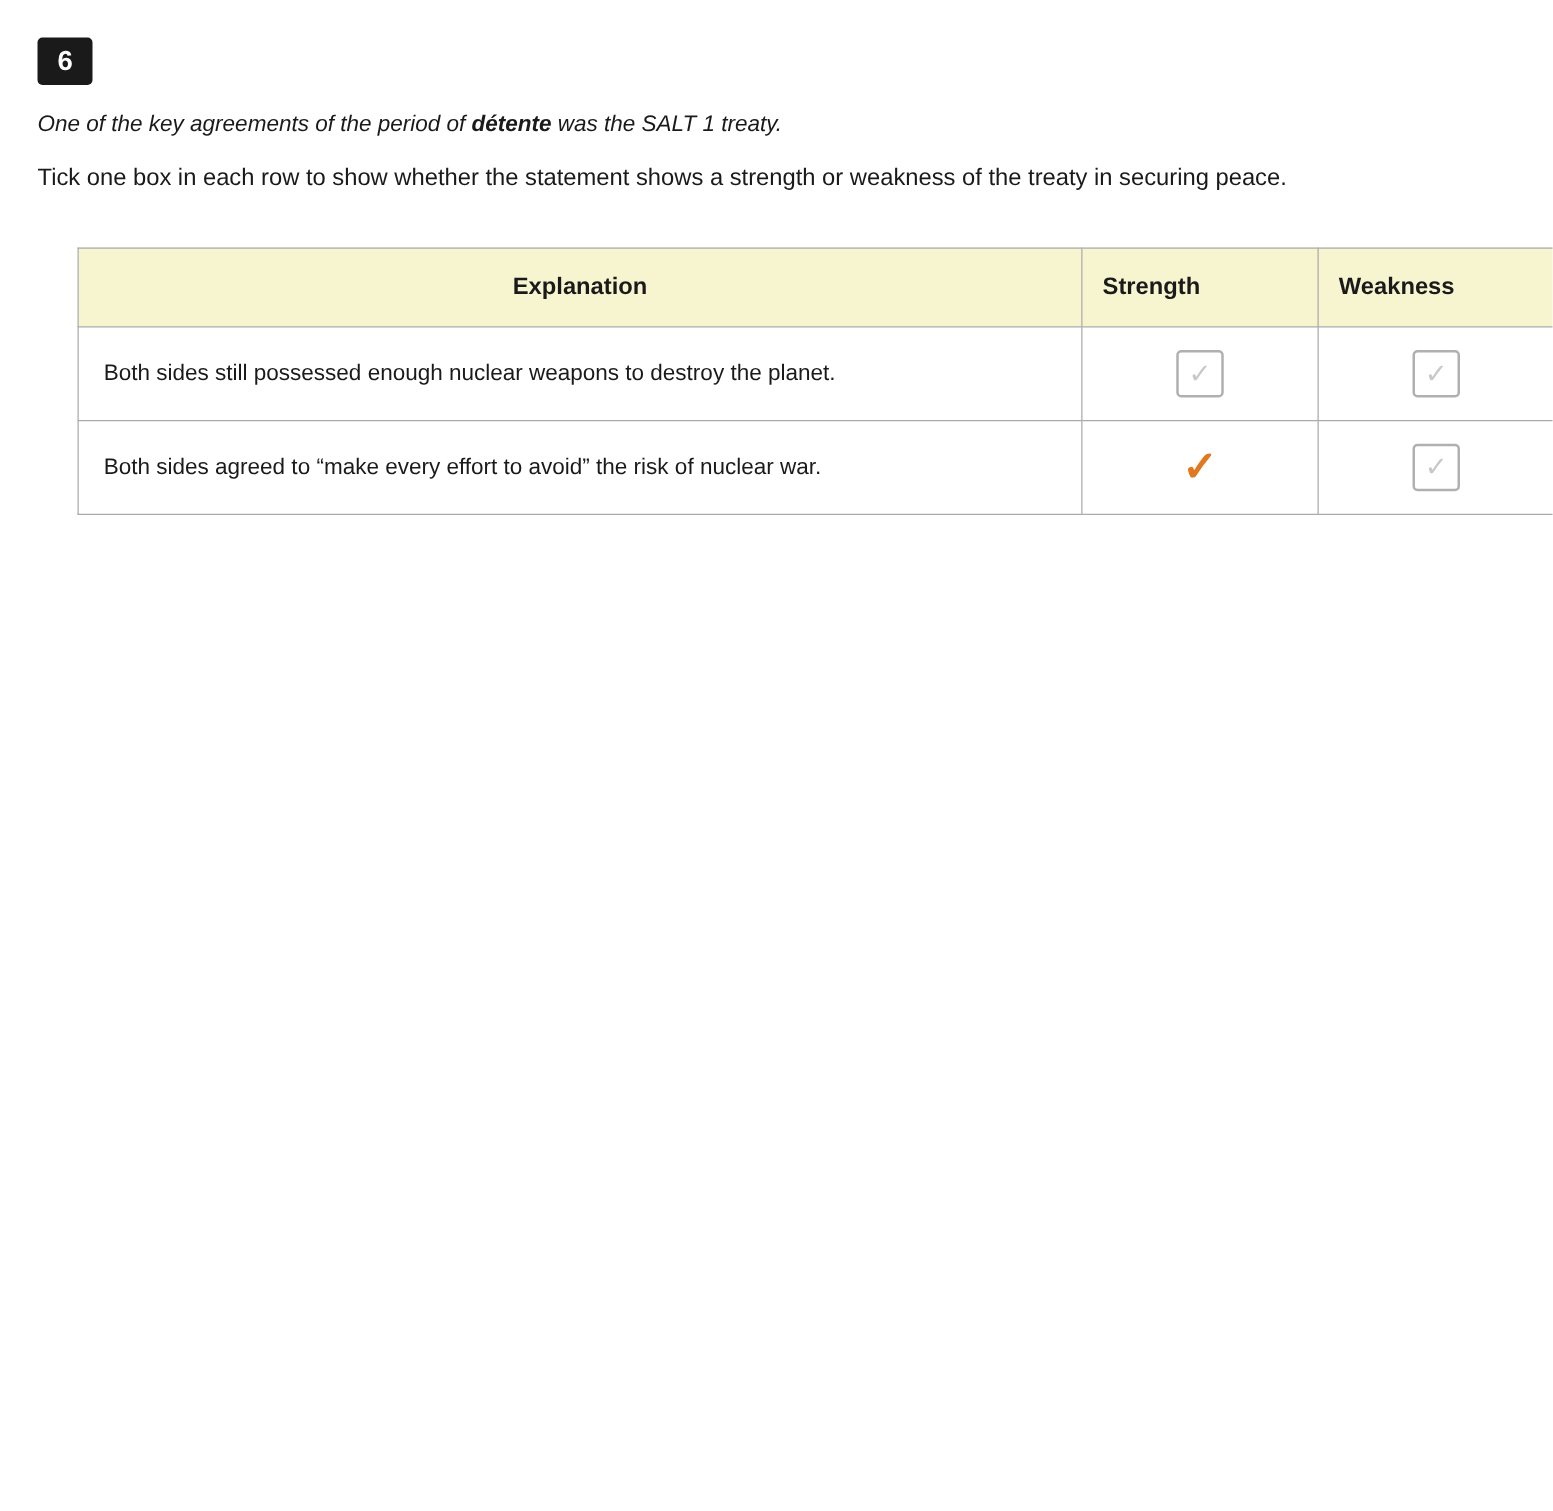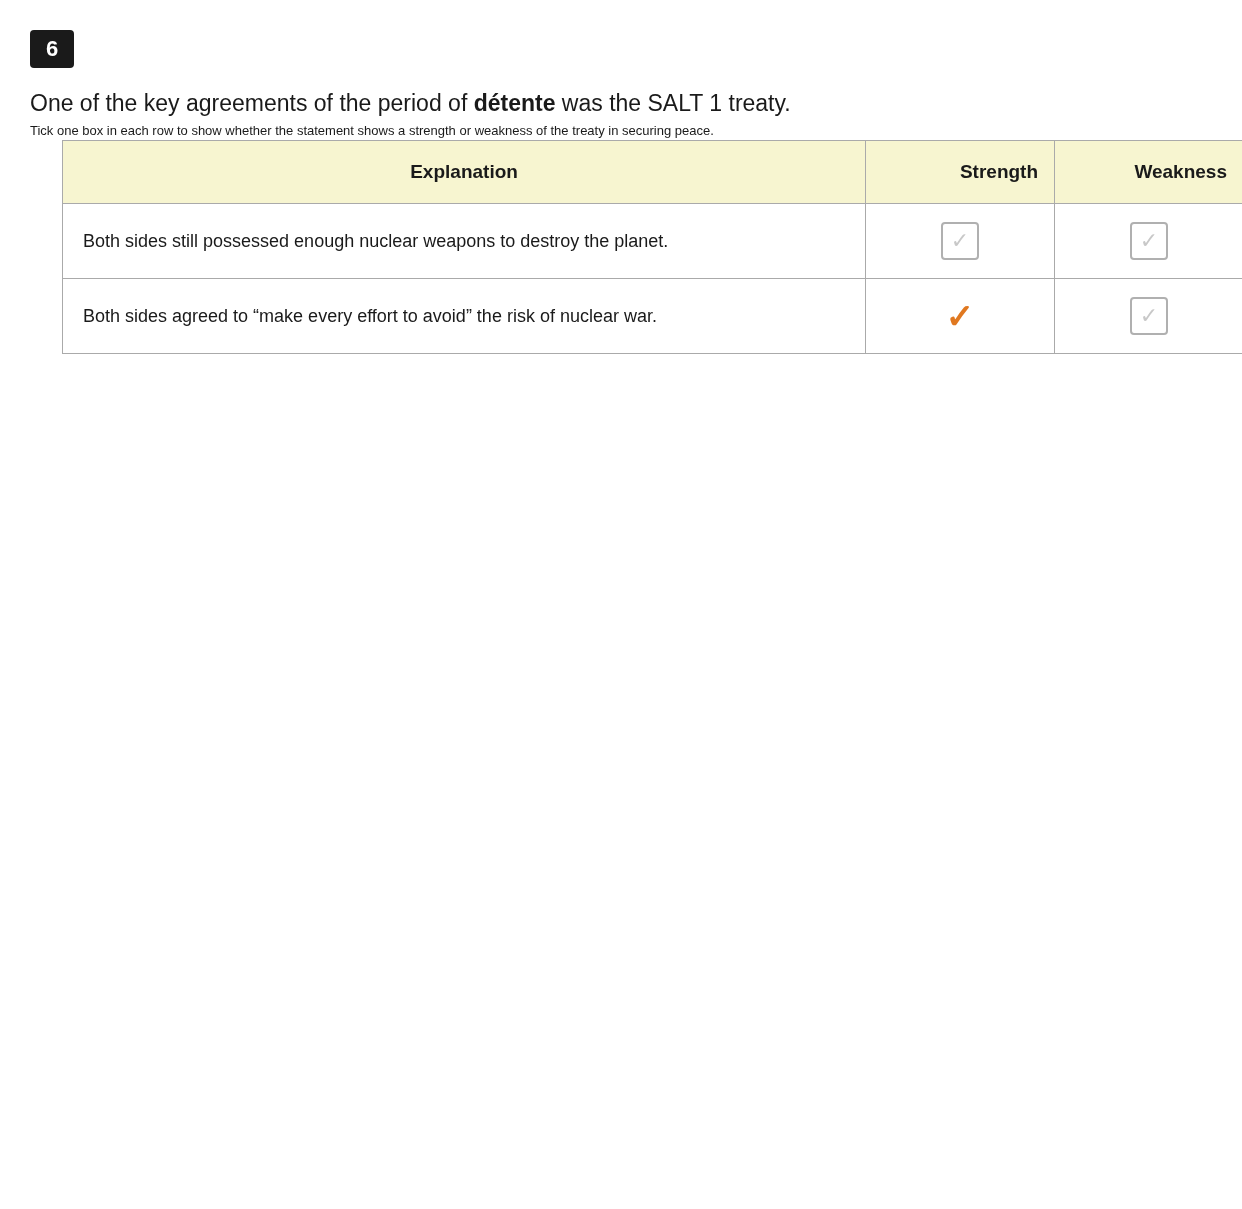--- a/index.html
+++ b/index.html
@@ -22,52 +22,55 @@
       background: #1a1a1a;
       color: #ffffff;
       font-size: 22px;
       font-weight: bold;
       padding: 6px 16px;
       border-radius: 4px;
       margin-bottom: 18px;
     }
 
     .intro-text {
-      font-size: 23px;
+      font-size: 18px;
       line-height: 1.5;
+      margin-bottom: 16px;
+      font-style: italic;
     }
 
     .intro-text strong {
       font-weight: bold;
     }
 
     .instruction-text {
-      font-size: 13px;
+      font-size: 19px;
       line-height: 1.5;
+      margin-bottom: 40px;
     }
 
     .table-wrapper {
       border: 1.5px solid #aaa;
       border-collapse: collapse;
       width: 100%;
     }
 
     table {
       width: 100%;
       border-collapse: collapse;
       margin-left: 32px;
     }
 
     thead tr th {
       background-color: #f7f5d0;
       font-weight: bold;
       font-size: 19px;
       padding: 20px 16px;
       border: 1.5px solid #aaa;
-      text-align: right;
+      text-align: left;
       vertical-align: middle;
     }
 
     thead tr th:first-child {
       text-align: center;
       width: 68%;
     }
 
     thead tr th:nth-child(2),
     thead tr th:nth-child(3) {

